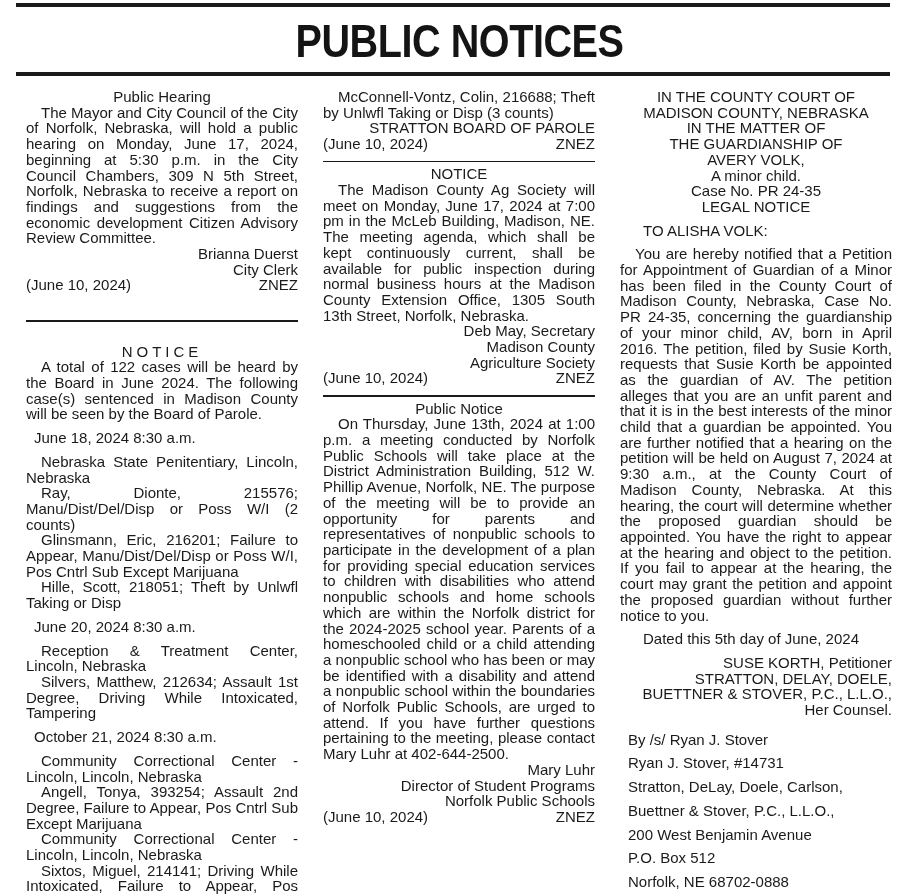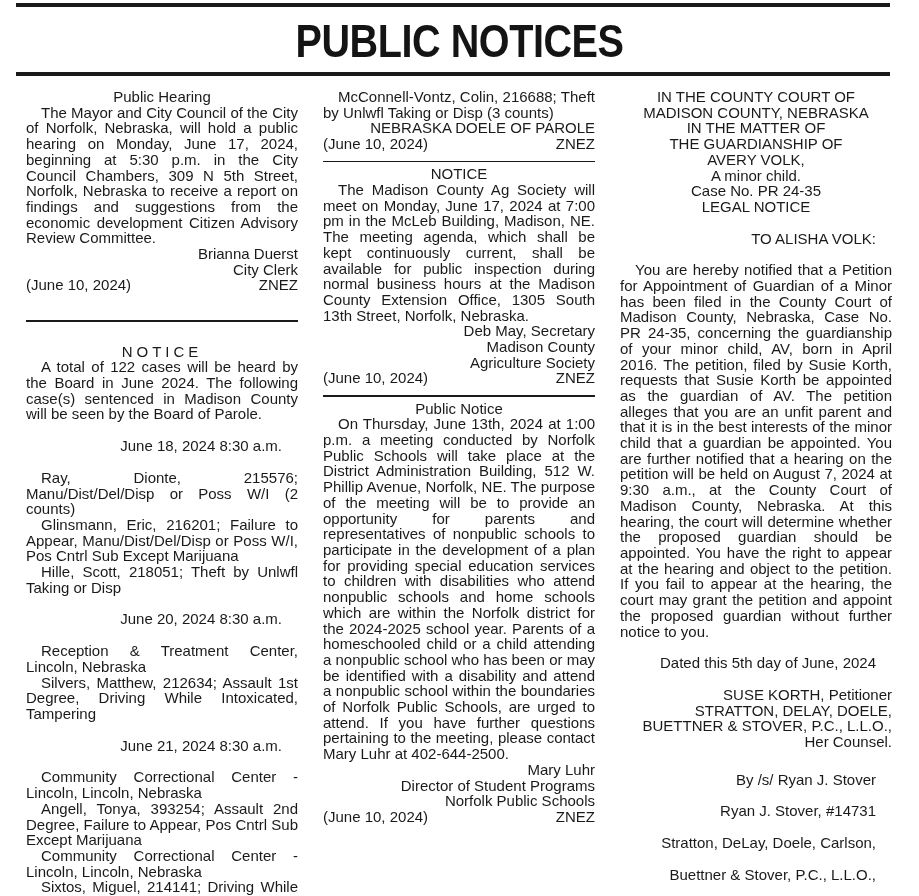--- a/index.html
+++ b/index.html
@@ -21,21 +21,21 @@
     position: absolute; top: 89px; width: 272px;
     font-size: 15px; line-height: 15.7px;
   }
   .col1 { left: 26px; }
   .col2 { left: 323px; }
   .col3 { left: 620px; width: 272px; }
   .p { text-align: justify; text-align-last: left; margin: 0; }
   .ind { text-indent: 15px; }
   .c { text-align: center; margin: 0; }
   .r { text-align: right; margin: 0; }
-  .l { text-align: right; margin: 16px; }
+  .l { text-align: left; margin: 8px; }
   .sigrow { display: flex; justify-content: space-between; margin: 0; align-items: flex-end; }
   .hr { height: 1.5px; background: #1a1a1a; }
   .spaced { letter-spacing: 4px; }
   .item { margin: 0; }
 </style>
 </head>
 <body>
 
 <div class="rule-top"></div>
 <div class="masthead">PUBLIC NOTICES</div>
@@ -53,41 +53,42 @@
     </div>
   </section>
 
   <div class="hr" style="margin-top:27px;margin-bottom:22px;"></div>
 
   <section>
     <p class="c spaced">NOTICE</p>
     <p class="p ind">A total of 122 cases will be heard by the Board in June 2024. The following case(s) sentenced in Madison County will be seen by the Board of Parole.</p>
 
     <p class="l">June 18, 2024 8:30 a.m.</p>
+    <p class="p ind">Nebraska State Penitentiary, Lincoln, Nebraska</p>
     <p class="p ind item">Ray, Dionte, 215576; Manu/Dist/Del/Disp or Poss W/I (2 counts)</p>
     <p class="p ind item">Glinsmann, Eric, 216201; Failure to Appear, Manu/Dist/Del/Disp or Poss W/I, Pos Cntrl Sub Except Marijuana</p>
     <p class="p ind item">Hille, Scott, 218051; Theft by Unlwfl Taking or Disp</p>
 
     <p class="l">June 20, 2024 8:30 a.m.</p>
     <p class="p ind">Reception &amp; Treatment Center, Lincoln, Nebraska</p>
     <p class="p ind item">Silvers, Matthew, 212634; Assault 1st Degree, Driving While Intoxicated, Tampering</p>
 
-    <p class="l">June 21, 2024 8:30 a.m.</p>
+    <p class="l">October 21, 2024 8:30 a.m.</p>
     <p class="p ind">Community Correctional Center - Lincoln, Lincoln, Nebraska</p>
     <p class="p ind item">Angell, Tonya, 393254; Assault 2nd Degree, Failure to Appear, Pos Cntrl Sub Except Marijuana</p>
 
     <p class="p ind">Community Correctional Center - Lincoln, Lincoln, Nebraska</p>
     <p class="p ind item">Sixtos, Miguel, 214141; Driving While Intoxicated, Failure to Appear, Pos Firearm by Fugitive/Felon</p>
   </section>
 </div>
 
 <div class="col col2">
   <section>
     <p class="p ind item">McConnell-Vontz, Colin, 216688; Theft by Unlwfl Taking or Disp (3 counts)</p>
-    <p class="r">NEBRASKA DOELE OF PAROLE</p>
+    <p class="r">STRATTON BOARD OF PAROLE</p>
     <div class="sigrow">
       <span>(June 10, 2024)</span>
       <span>ZNEZ</span>
     </div>
   </section>
 
   <div class="hr" style="margin-top:9px;margin-bottom:4px;"></div>
 
   <section>
     <p class="c">NOTICE</p>

